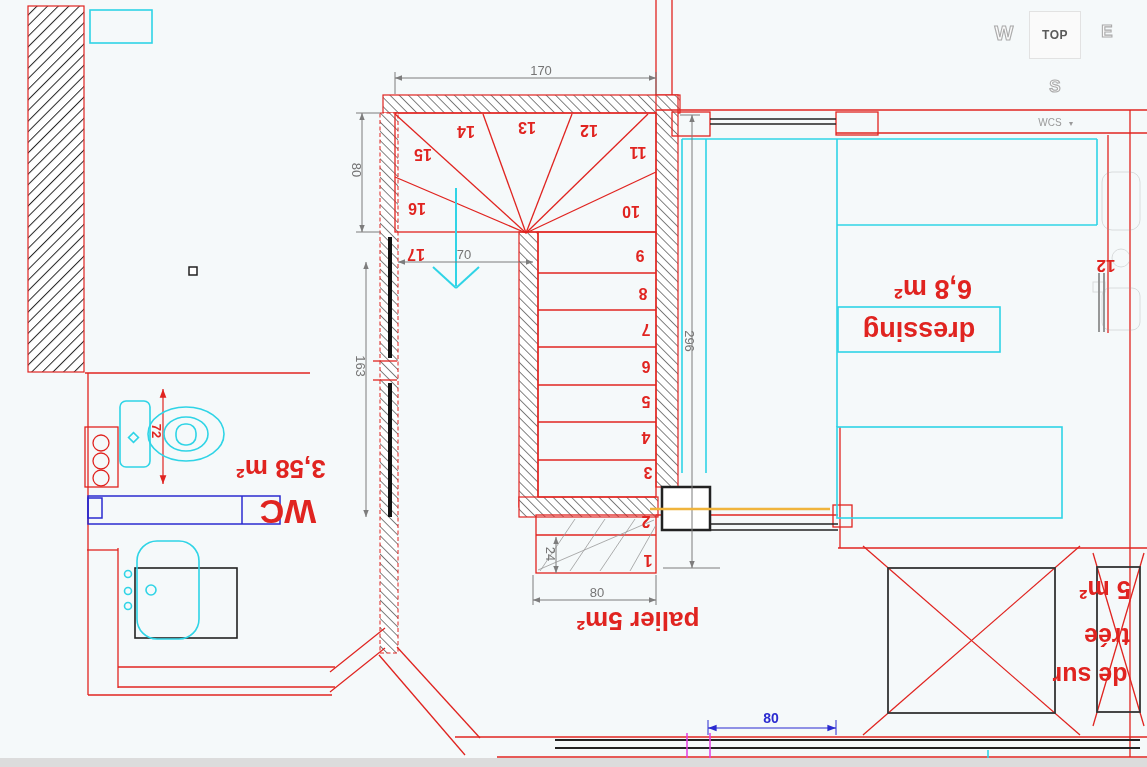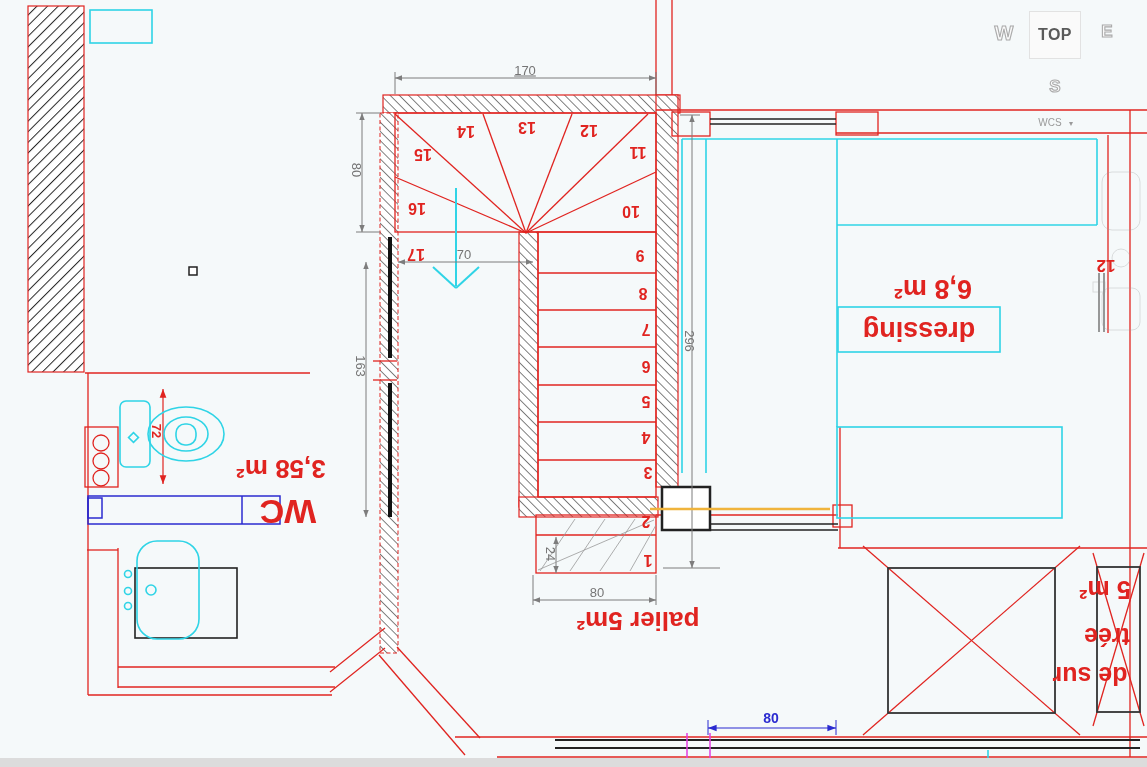--- a/index.html
+++ b/index.html
@@ -19,21 +19,21 @@
   .dimred{font-size:13px; color:#e02420; font-weight:700;}
   .room-lg{font-size:34px;}
   .room-md{font-size:26px;}
   .room-sm{font-size:25px;}
   
   .vc-face{
     position:absolute; left:1029px; top:11px; width:50px; height:46px;
     background:rgba(250,250,250,.95); border:1px solid #e2e2e2;
     display:flex; align-items:center; justify-content:center; cursor:pointer;
   }
-  .vc-face span{font-size:16px; font-weight:700; color:#5a5a5a; letter-spacing:.5px;}
+  .vc-face span{font-size:12px; font-weight:700; color:#5a5a5a; letter-spacing:.5px;}
   .vc-letter{
     position:absolute; transform:translate(-50%,-50%);
     color:#fafafa; -webkit-text-stroke:1.1px #ababab; font-weight:800;
   }
   .vc-wcs{position:absolute; font-size:10px; color:#9a9a9a;}
   .bottom-strip{position:absolute; left:0; top:758px; width:1147px; height:9px; background:#dcdcdc;}
 </style>
 </head>
 <body>
 
@@ -247,21 +247,21 @@
   <div class="lbl r180 step" style="left:640px; top:255px;">9</div>
   <div class="lbl r180 step" style="left:631px; top:211px;">10</div>
   <div class="lbl r180 step" style="left:638px; top:152px;">11</div>
   <div class="lbl r180 step" style="left:589px; top:130px;">12</div>
   <div class="lbl r180 step" style="left:527px; top:127px;">13</div>
   <div class="lbl r180 step" style="left:466px; top:131px;">14</div>
   <div class="lbl r180 step" style="left:423px; top:154px;">15</div>
   <div class="lbl r180 step" style="left:417px; top:208px;">16</div>
   <div class="lbl r180 step" style="left:416px; top:254px;">17</div>
 
-  <div class="lbl dim" style="left:525px; top:70px;text-decoration:underline;">170</div>
+  <div class="lbl dim" style="left:541px; top:70px;">170</div>
   <div class="lbl r90 dim" style="left:356px; top:170px;">80</div>
   <div class="lbl dim" style="left:464px; top:254px;">70</div>
   <div class="lbl r90 dim" style="left:360px; top:366px;">163</div>
   <div class="lbl r90 dim" style="left:689px; top:341px;">296</div>
   <div class="lbl r90 dim" style="left:550px; top:554px;">24</div>
   <div class="lbl dim" style="left:597px; top:592px;">80</div>
   <div class="lbl dimblue" style="left:771px; top:718px;">80</div>
   <div class="lbl r90 dimred" style="left:156px; top:431px;">72</div>
   <div class="lbl r180 dimred" style="left:1106px; top:265px; font-size:17px;">12</div>
 

